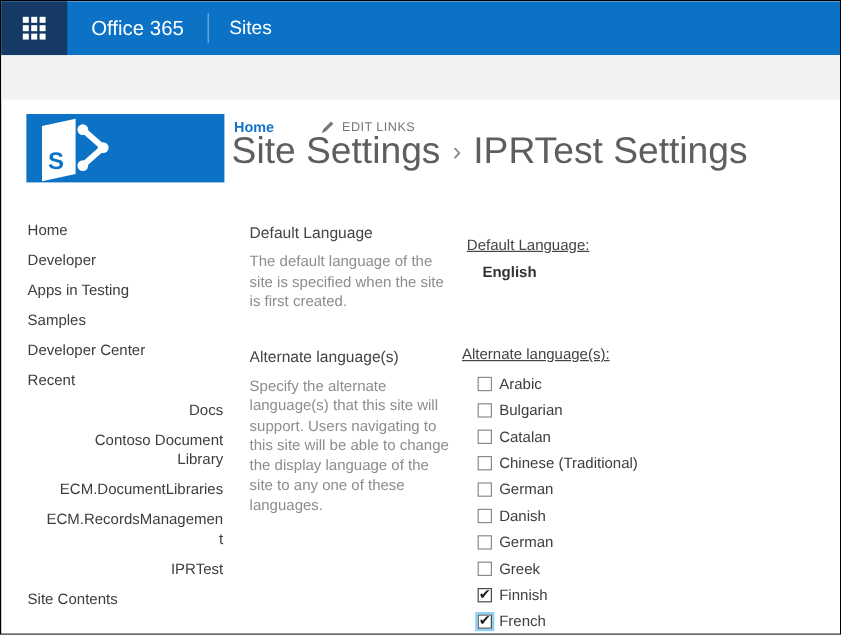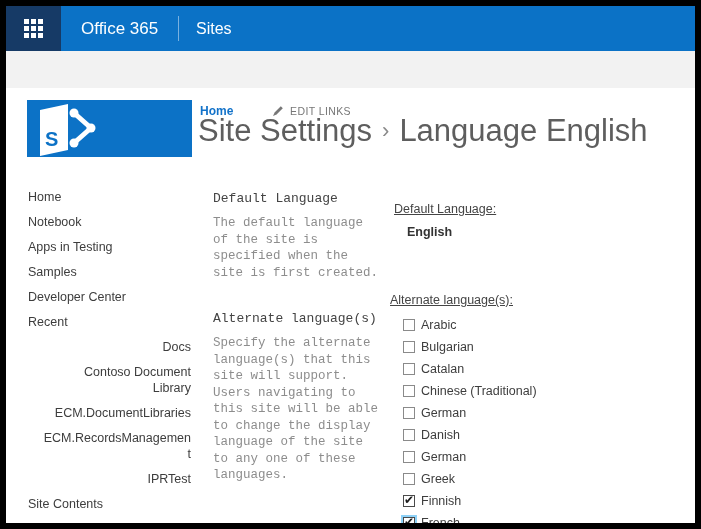--- a/index.html
+++ b/index.html
@@ -1,20 +1,20 @@
 <!DOCTYPE html>
 <html><head>
 <meta charset="utf-8">
 <style>
   * { margin:0; padding:0; box-sizing:border-box; }
   html,body { background:#fff; }
   body { font-family:"Liberation Sans", sans-serif; }
   .screen{
     position:relative; width:701px; height:529px; overflow:hidden;
-    background:#fff; border:6px solid #000000;
+    background:#fff; border:1px solid #000000;
   }
   
   .suitebar{ position:absolute; left:0; top:0; width:100%; height:45px; background:#0b72c6; }
   .applauncher{
     position:absolute; left:0; top:0; width:55px; height:45px; background:#163a66;
     display:flex; align-items:center; justify-content:center; cursor:pointer;
   }
   .waffle{ display:grid; grid-template-columns:repeat(3,5px); grid-template-rows:repeat(3,5px); gap:2px; }
   .waffle span{ background:#fff; width:5px; height:5px; }
   .brand{ position:absolute; left:75px; top:0; height:45px; line-height:45px; color:#fff; font-size:17px; }
@@ -34,21 +34,21 @@
   }
   .pagetitle .sep{ font-size:22px; color:#8a8a8a; margin:0 10px; vertical-align:3px; }
   
   .sidebar{ position:absolute; left:22px; top:183px; width:165px; }
   .nav-item{
     font-size:12.5px; line-height:16px; color:#3d3d3d; margin-bottom:9px;
     width:160px; overflow-wrap:break-word; cursor:pointer;
   }
   .nav-item.indent{ margin-left:15px; width:148px;text-align:right; }
   
-  .col-desc{ position:absolute; left:207px; top:185px; width:168px;font-family:Liberation Mono, monospace; }
+  .col-desc{ position:absolute; left:207px; top:185px; width:168px; }
   .section{ margin-bottom:30px; }
   .section h3{ font-size:13px; font-weight:normal; color:#444; margin-bottom:9px; }
   .section p{ font-size:12.5px; line-height:16.5px; color:#8d8d8d; }
   .col-form-1{ position:absolute; left:388px; top:196px; width:250px; }
   .col-form-2{ position:absolute; left:384px; top:287px; width:260px; }
   .field-label{ font-size:12.5px; color:#444;text-decoration:underline; }
   .field-value{ font-size:12.5px; font-weight:bold; color:#333; margin:9px 0 0 13px; }
   .lang-list{ margin-top:7px; }
   .lang-row{ display:flex; align-items:center; height:22px; margin-left:13px; cursor:pointer; }
   .box{
@@ -102,28 +102,28 @@
 
   <div class="homelink">Home</div>
   <div class="editlinks">
     <svg width="12" height="12" viewBox="0 0 12 12">
       <path d="M1 11 L2.6 7.4 L8.8 1.2 L10.8 3.2 L4.6 9.4 Z" fill="#777"></path>
     </svg>
     <span class="txt">EDIT LINKS</span>
   </div>
 
   <div class="pagetitle">
-    <span>Site Settings</span><span class="sep">›</span><span>Language English</span>
+    <span>Site Settings</span><span class="sep">›</span><span>IPRTest Settings</span>
   </div>
 
   <nav class="sidebar">
 
       <div class="nav-item">Home</div>
 
-      <div class="nav-item">Notebook</div>
+      <div class="nav-item">Developer</div>
 
 
       <div class="nav-item">Apps in Testing</div>
 
       <div class="nav-item">Samples</div>
 
       <div class="nav-item">Developer Center</div>
 
       <div class="nav-item">Recent</div>
 

